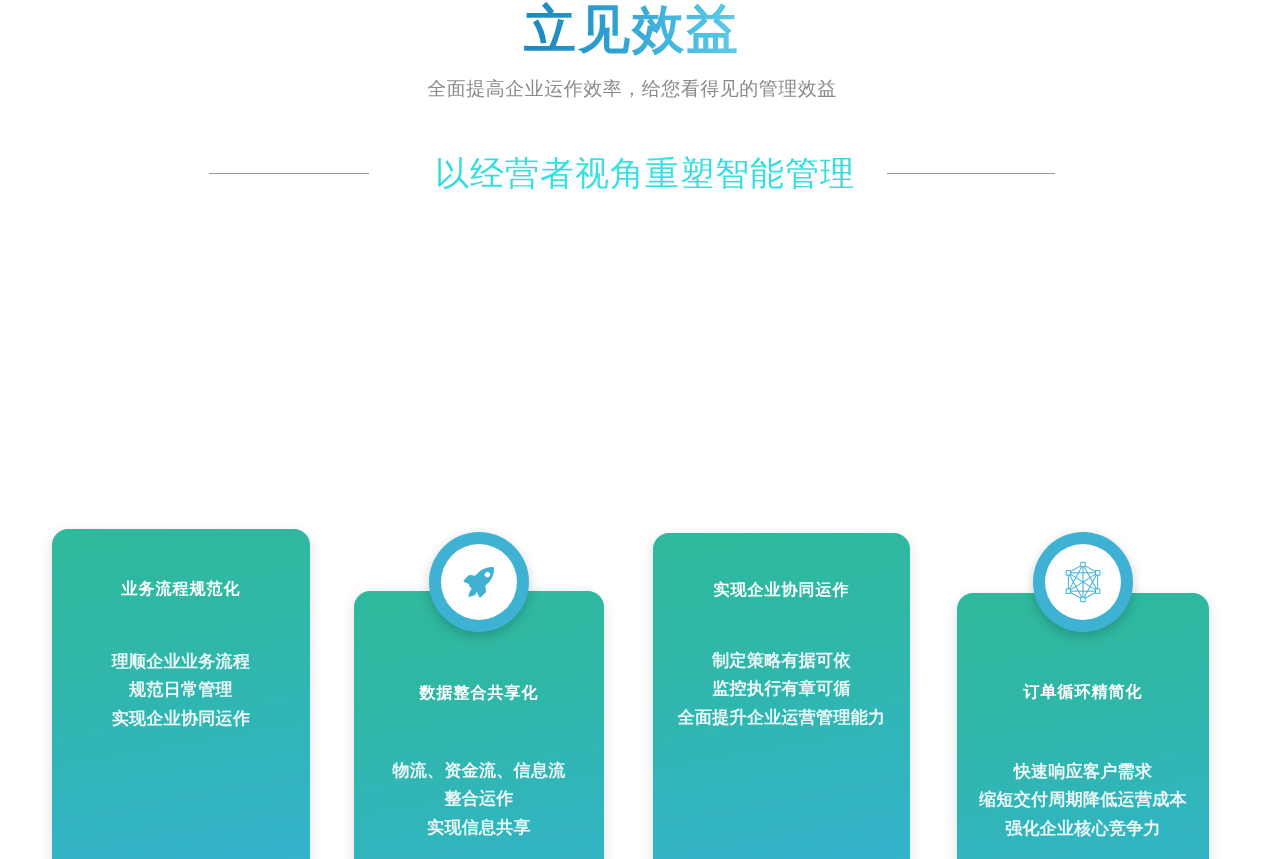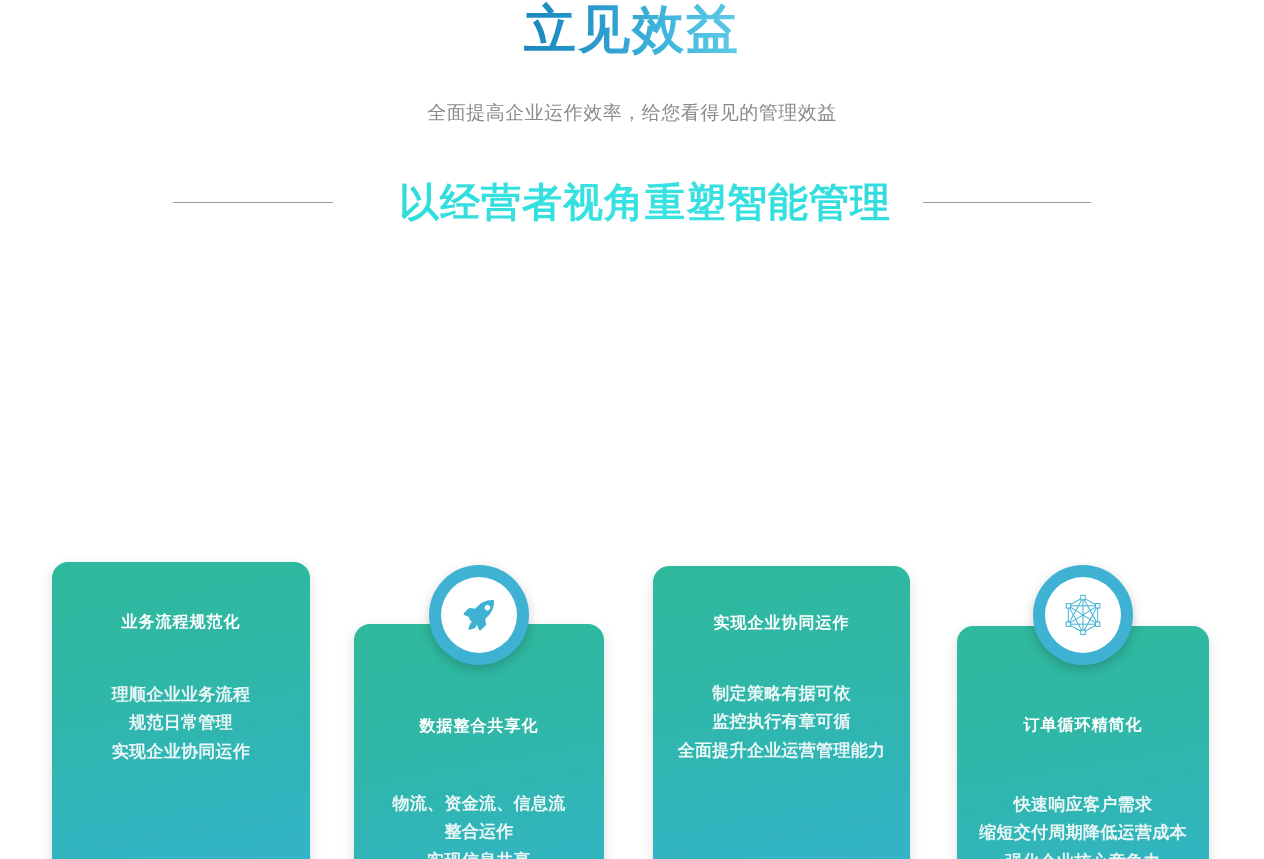--- a/index.html
+++ b/index.html
@@ -28,21 +28,21 @@
     line-height: 1.15;
     margin: 0;
     background: linear-gradient(90deg, #1a87bd 0%, #2a9cce 35%, #44b9de 70%, #5fcbe6 100%);
     -webkit-background-clip: text;
     background-clip: text;
     color: transparent;
     -webkit-text-fill-color: transparent;
     display: inline-block;
   }
   .main-subtitle {
-    margin: 40px 0 0 0;
+    margin: 16px 0 0 0;
     font-size: 19px;
     color: #8a8a8a;
     font-weight: normal;
     letter-spacing: 0.5px;
   }
 
   
   .section-heading-row {
     display: flex;
     align-items: center;
@@ -51,22 +51,22 @@
     gap: 0;
   }
   .rule {
     height: 1px;
     background: #9a9a9a;
     width: 160px;
   }
   .rule.left { margin-right: 66px; }
   .rule.right { margin-left: 32px; width: 168px; }
   .section-heading {
-    font-size: 40px;
-    font-weight: bold;
+    font-size: 34px;
+    font-weight: normal;
     color: #35e0e0;
     letter-spacing: 1px;
     white-space: nowrap;
     background: linear-gradient(90deg, #2fdcdc 0%, #38e2e2 50%, #30dcdc 100%);
     -webkit-background-clip: text;
     background-clip: text;
     color: transparent;
     -webkit-text-fill-color: transparent;
   }
 

